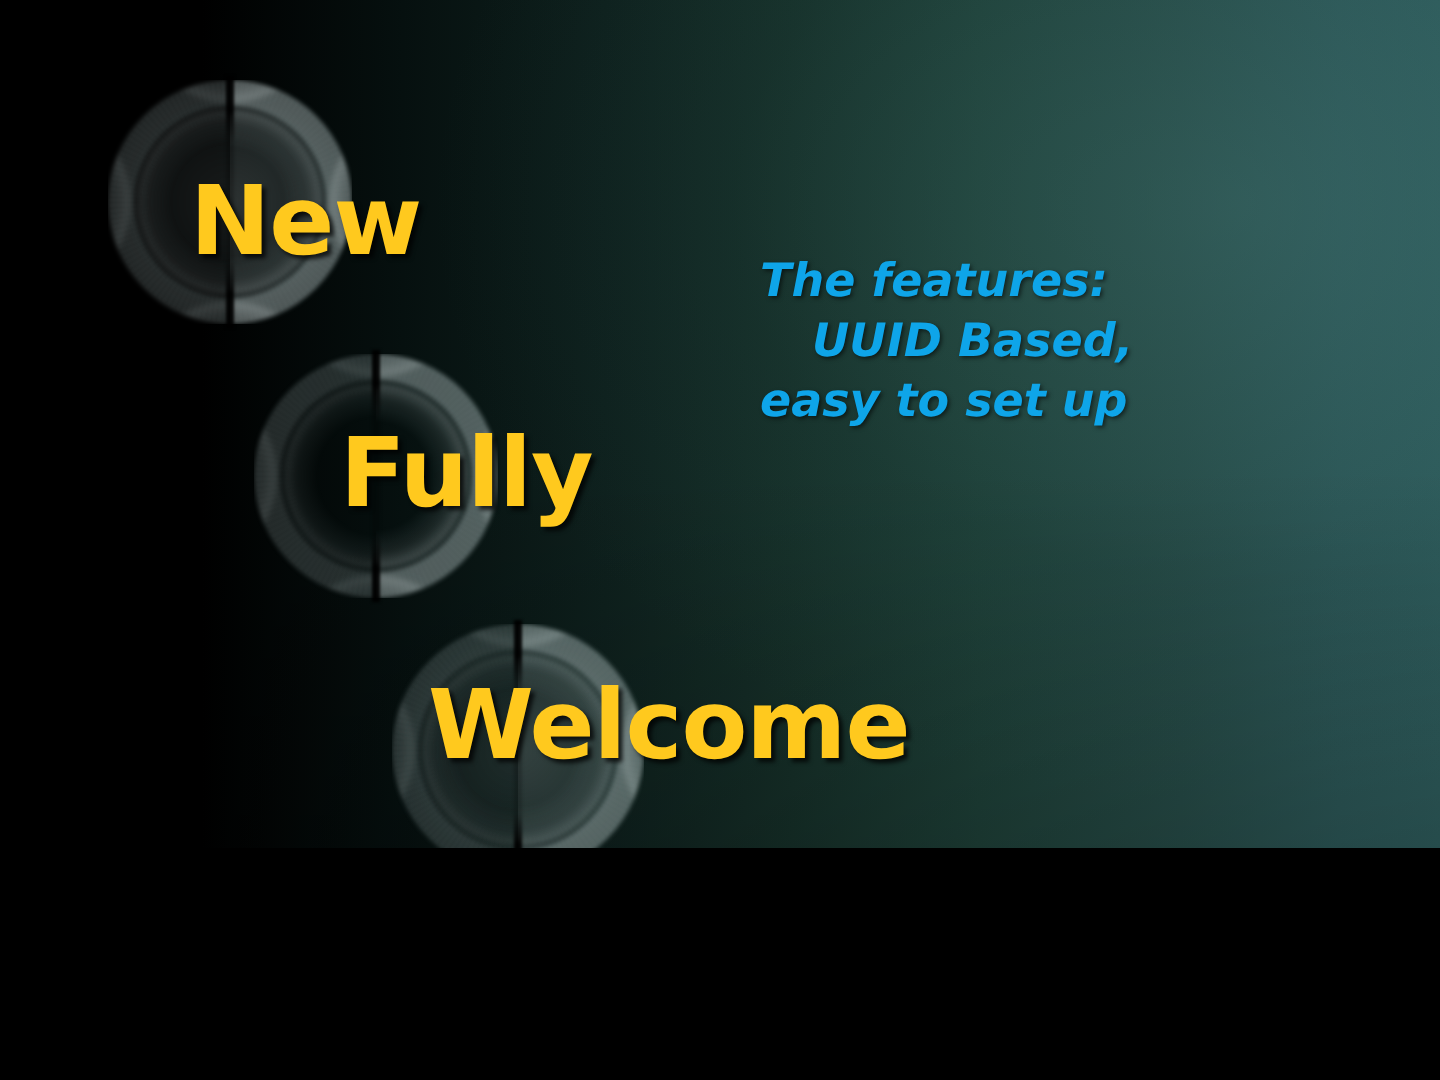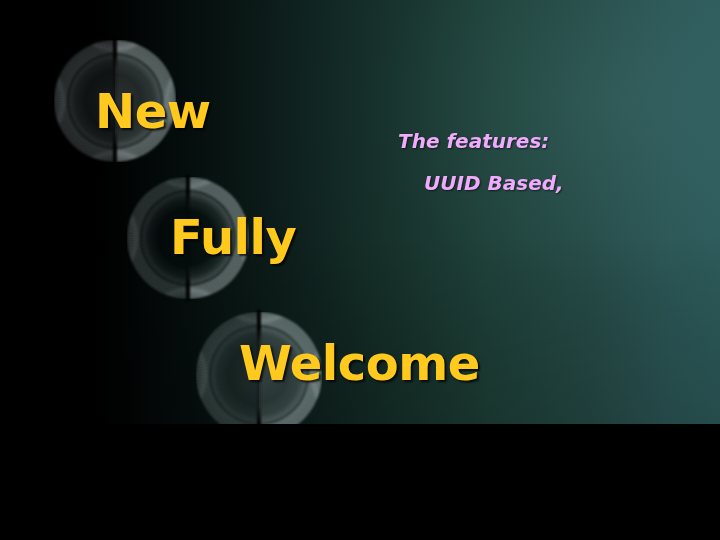--- a/index.html
+++ b/index.html
@@ -150,31 +150,31 @@
     font-size: 48px;
     line-height: 1;
     letter-spacing: -0.5px;
     white-space: nowrap;
     text-shadow: 2px 2px 2px rgba(0,0,0,0.75);
   }
 
   
   #features {
     position: absolute;
-    left: 398px;
+    left: 380px;
     top: 126px;
-    color: #f0abfc;
+    color: #0ea5e9;
     font-weight: bold;
     font-style: italic;
-    font-size: 20px;
+    font-size: 23px;
     line-height: 30px;
     text-shadow: 1px 1px 2px rgba(0,0,0,0.55);
   }
   #features .line { white-space: nowrap; }
-  #features .line.indent { padding-left: 26px; margin-top: 12px; }
+  #features .line.indent { padding-left: 26px; }
 </style>
 </head>
 <body>
 
 <div id="slide">
 
   <div class="bg-base"></div>
   <div class="bg-glow"></div>
   <div class="bg-vert"></div>
 
@@ -210,20 +210,21 @@
     <div class="half right bright">
       <div class="disc fill-disc"></div>
       <div class="disc ring-disc"></div>
     </div>
     <div class="streaks"></div>
     <div class="split"></div>
   </div>
 
   <div class="word" id="w0" style="left: 95px; top: 87px;">New</div>
   <div class="word" id="w1" style="left: 170px; top: 213px;">Fully</div>
-  <div class="word" id="w2" style="left: 239px; top: 339px;">Welcome</div>
+  <div class="word" id="w2" style="left: 214px; top: 339px;">Welcome</div>
 
   <div id="features">
     <div class="line">The features:</div>
     <div class="line indent">UUID Based,</div>
+    <div class="line">easy to set up</div>
   </div>
 
 </div>
 
 </body></html>

